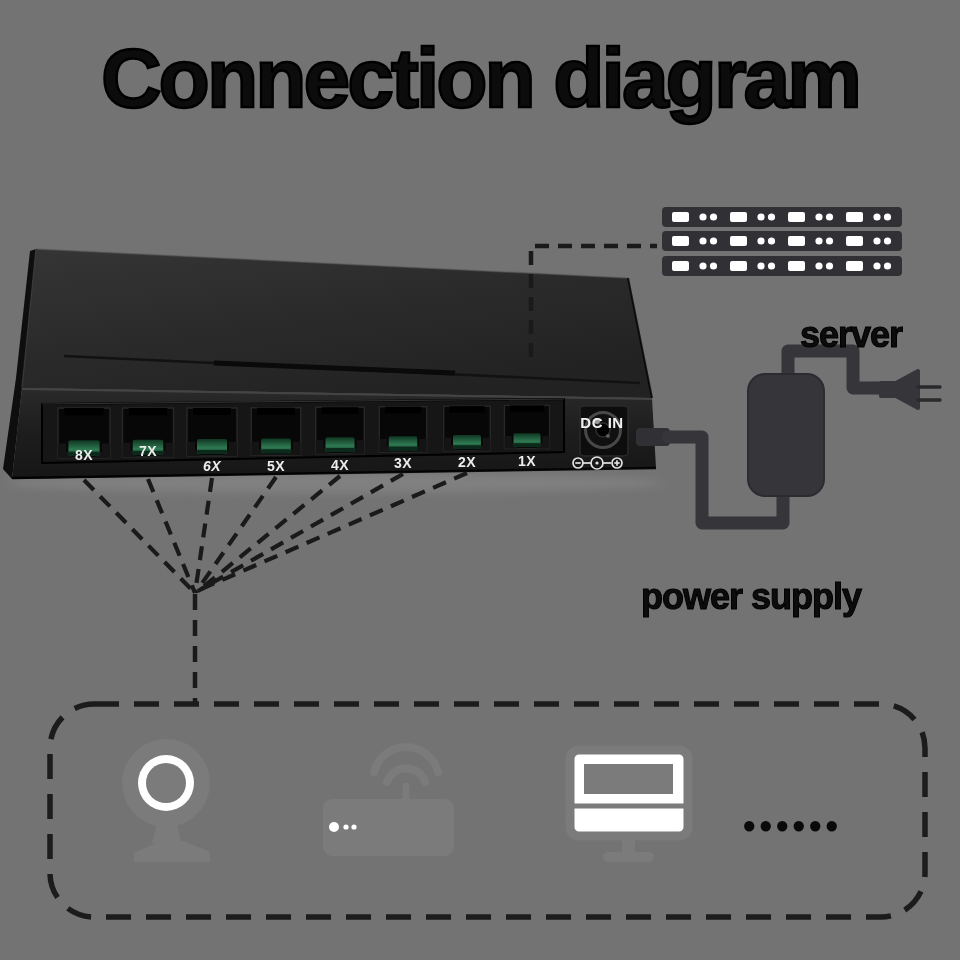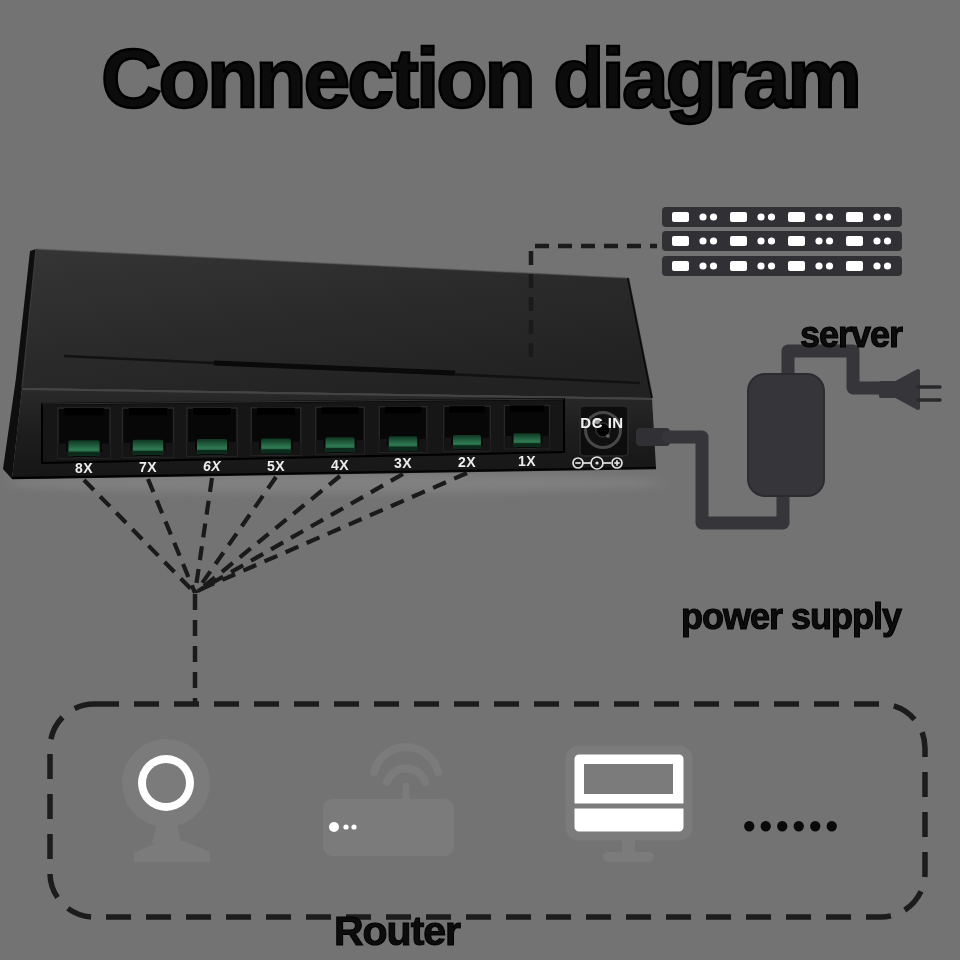--- a/index.html
+++ b/index.html
@@ -8,21 +8,21 @@
     font-family:"Liberation Sans",sans-serif;color:#0c0c0c;
   }
   .abs{position:absolute;}
   .title{
     left:0;right:0;top:30px;text-align:center;
     font-size:84px;font-weight:bold;letter-spacing:-3px;
     -webkit-text-stroke:2.5px #000;white-space:nowrap;
   }
   .label{font-weight:bold;-webkit-text-stroke:1px #000;white-space:nowrap;margin-top:36px;}
   .server-label{left:660px;width:242px;top:278px;font-size:36px;text-align:right;letter-spacing:-1px;}
-  .power-label{left:641px;width:300px;top:560px;font-size:36px;text-align:center;letter-spacing:-1px;}
+  .power-label{left:641px;width:300px;top:540px;font-size:36px;text-align:left;letter-spacing:-1px;}
   .dev-label{font-size:41px;text-align:center;transform:translateX(-50%);letter-spacing:-1px;}
   .cam-label{left:168px;top:872px;}
   .rou-label{left:397px;top:872px;}
   .com-label{left:640px;top:872px;}
   .dots{left:742px;top:811px;width:150px;font-size:24px;letter-spacing:2px;color:#0a0a0a;white-space:nowrap;}
   .portlabel{
     position:absolute;transform:translateX(-50%);color:#ededed;
     font-size:14px;font-weight:bold;letter-spacing:0.5px;white-space:nowrap;
   }
   .dcin{
@@ -211,25 +211,24 @@
       <rect x="622" y="836" width="13" height="19" fill="#7b7b7b"></rect>
       <rect x="603" y="852" width="51" height="10" rx="5" fill="#7b7b7b"></rect>
     </g>
   </svg>
 
   <div class="abs title">Connection diagram</div>
 
   <div class="abs label server-label">server</div>
   <div class="abs label power-label">power supply</div>
 
-  <div class="abs label dev-label rou-label">Router</div>
   <div class="abs dots">●●●●●●</div>
 
-  <span class="portlabel" style="left:84px;top:460px;">8X</span>
-  <span class="portlabel" style="left:148px;top:459px;">7X</span>
+  <span class="portlabel" style="left:84px;top:447px;">8X</span>
+  <span class="portlabel" style="left:148px;top:443px;">7X</span>
   <span class="portlabel" style="left:212px;top:458px;font-style:italic;">6X</span>
   <span class="portlabel" style="left:276px;top:458px;">5X</span>
   <span class="portlabel" style="left:340px;top:457px;">4X</span>
   <span class="portlabel" style="left:403px;top:455px;">3X</span>
   <span class="portlabel" style="left:467px;top:454px;">2X</span>
   <span class="portlabel" style="left:527px;top:453px;">1X</span>
 
   <span class="dcin">DC IN</span>
 </div>
 

